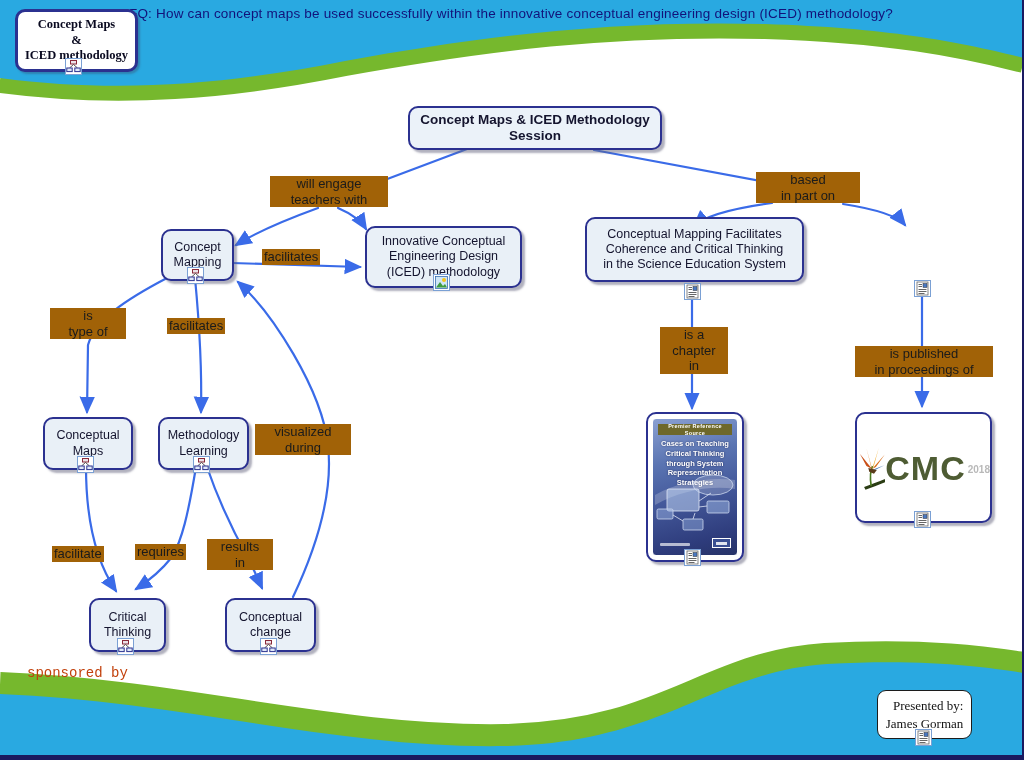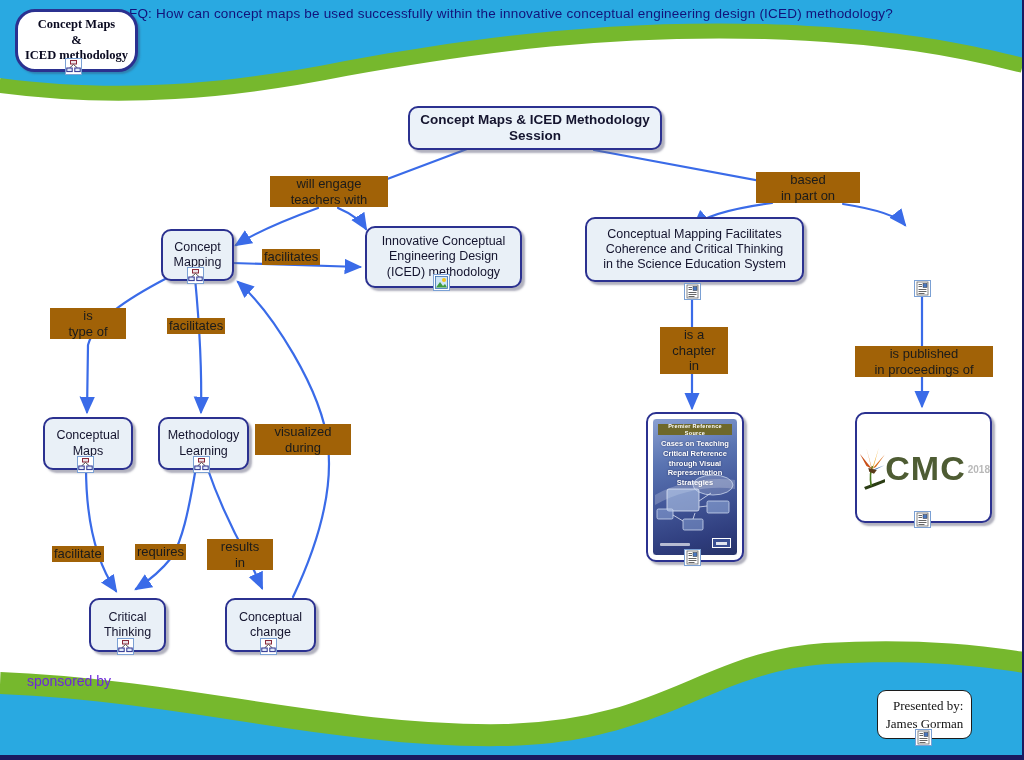--- a/index.html
+++ b/index.html
@@ -13,21 +13,21 @@
         box-shadow:3px 3px 2px rgba(100,100,125,.5);color:#14142e;font-size:12.5px;text-align:center;
         display:flex;align-items:center;justify-content:center;white-space:pre-line;line-height:1.22;}
   .node.title{font-weight:bold;font-size:13.5px;background:#EBF2F9;}
   .node.white{background:#fff;}
   .lbl{position:absolute;z-index:2;font-size:13px;color:#1b1b1b;text-align:center;
        white-space:pre-line;line-height:1.2;background:#a16207;padding:0 2px;}
   .icon{position:absolute;z-index:3;width:17px;height:17px;}
   .icon svg{display:block;width:100%;height:100%;}
   
   .corner{position:absolute;left:15px;top:9px;width:117px;height:57px;z-index:3;background:#fff;
-          border:3px solid #2B3190;border-radius:20px;display:flex;align-items:center;justify-content:center;
+          border:3px solid #2B3190;border-radius:10px;display:flex;align-items:center;justify-content:center;
           font-family:"Liberation Serif",serif;font-weight:bold;font-size:12.5px;color:#0a0a20;
           text-align:center;white-space:pre-line;line-height:1.25;box-shadow:2px 2px 2px rgba(60,60,90,.35);}
   
   .presented{position:absolute;left:877px;top:690px;width:93px;height:47px;z-index:3;background:#fff;
              border:1.6px solid #1c1c1c;border-radius:9px;display:flex;align-items:center;justify-content:center;
              font-family:"Liberation Serif",serif;font-size:13px;color:#111;text-align:right;
              white-space:pre-line;line-height:1.35;}
   
   .book-cover{position:absolute;inset:4px;border:1px solid #fff;border-radius:4px;overflow:hidden;
               background:linear-gradient(165deg,#8aa0d2 0%,#5a74b2 30%,#44599b 55%,#2e3c7c 85%,#273368 100%);}
@@ -38,22 +38,22 @@
   .cover-art{position:absolute;left:0;right:0;top:56px;width:100%;height:62px;}
   .book-authors{position:absolute;left:7px;bottom:9px;width:30px;height:3px;background:rgba(255,255,255,.65);border-radius:1px;}
   .book-badge{position:absolute;right:6px;bottom:7px;width:17px;height:8px;border:1px solid #fff;
               background:#3a4f92;display:flex;align-items:center;justify-content:center;}
   .book-badge span{display:block;width:11px;height:3px;background:rgba(255,255,255,.85);}
   
   .cmc-inner{display:flex;align-items:center;justify-content:center;width:100%;height:100%;}
   .cmc-text{font-size:34px;font-weight:bold;color:#4e5c33;letter-spacing:1px;line-height:1;}
   .cmc-year{font-size:10px;color:#b9b9b9;font-weight:bold;margin-left:2px;margin-top:6px;}
   
-  .sponsor{position:absolute;left:27px;top:665px;z-index:3;font-family:Liberation Sans, sans-serif;
-           font-size:14px;color:#6d28d9;margin-top:8px;}
+  .sponsor{position:absolute;left:27px;top:665px;z-index:3;font-family:Liberation Mono, monospace;
+           font-size:14px;color:#c2410c;}
   .epic{position:absolute;left:20px;top:680px;z-index:3;width:130px;height:70px;}
   .epic-row{position:absolute;left:14px;top:10px;display:flex;align-items:flex-end;}
   .epic-letters{font-size:37px;font-weight:900;color:#0d0d0d;letter-spacing:-2px;line-height:.85;}
   .epic-sub{position:absolute;left:14px;top:47px;font-size:6.5px;font-weight:bold;color:#0d0d0d;letter-spacing:.9px;}
   .epic-arc{position:absolute;left:0;top:-12px;width:130px;height:80px;}
 </style>
 </head>
 <body>
 
 <div class="canvas">
@@ -199,21 +199,21 @@
         <rect x="5.5" y="2.5" width="6" height="3.5" fill="#ece2e8" stroke="#8a2a3a" stroke-width="1"></rect>
         <path d="M8.5,6.5 L4.5,10 M8.5,6.5 L12.5,10" stroke="#444" stroke-width="0.9"></path>
         <rect x="1.8" y="10" width="5.4" height="3.6" fill="#dfe8f8" stroke="#2b3190"></rect>
         <rect x="9.8" y="10" width="5.4" height="3.6" fill="#dfe8f8" stroke="#2b3190"></rect>
       </svg>
   </span>
 
   <div class="node white" style="left:646px;top:412px;width:94px;height:146px">
     <div class="book-cover">
       <div class="book-banner">Premier Reference Source</div>
-      <div class="book-title">Cases on Teaching Critical Reference through Visual Representation Strategies</div>
+      <div class="book-title">Cases on Teaching Critical Thinking through System Representation Strategies</div>
       <svg class="cover-art" viewBox="0 0 80 62">
         <path d="M0,20 C 25,6 55,2 80,5 L80,14 C 55,10 25,16 0,30 Z" fill="rgba(255,255,255,0.22)"></path>
         <ellipse cx="58" cy="10" rx="20" ry="10" fill="rgba(255,255,255,0.18)" stroke="#cdd8ef" stroke-width="0.8"></ellipse>
         <rect x="12" y="14" width="32" height="22" rx="2" fill="rgba(190,210,240,0.55)" stroke="#dfe6f5" stroke-width="0.8"></rect>
         <rect x="52" y="26" width="22" height="12" rx="1.5" fill="rgba(160,185,230,0.5)" stroke="#cdd8ef" stroke-width="0.8"></rect>
         <rect x="2" y="34" width="16" height="10" rx="1.5" fill="rgba(160,185,230,0.45)" stroke="#cdd8ef" stroke-width="0.8"></rect>
         <rect x="28" y="44" width="20" height="11" rx="1.5" fill="rgba(140,165,215,0.5)" stroke="#cdd8ef" stroke-width="0.8"></rect>
         <path d="M44,26 L56,18 M44,32 L52,31 M18,40 L28,46 M40,38 L38,44" stroke="#dfe6f5" stroke-width="0.8"></path>
       </svg>
       <div class="book-authors"></div>

